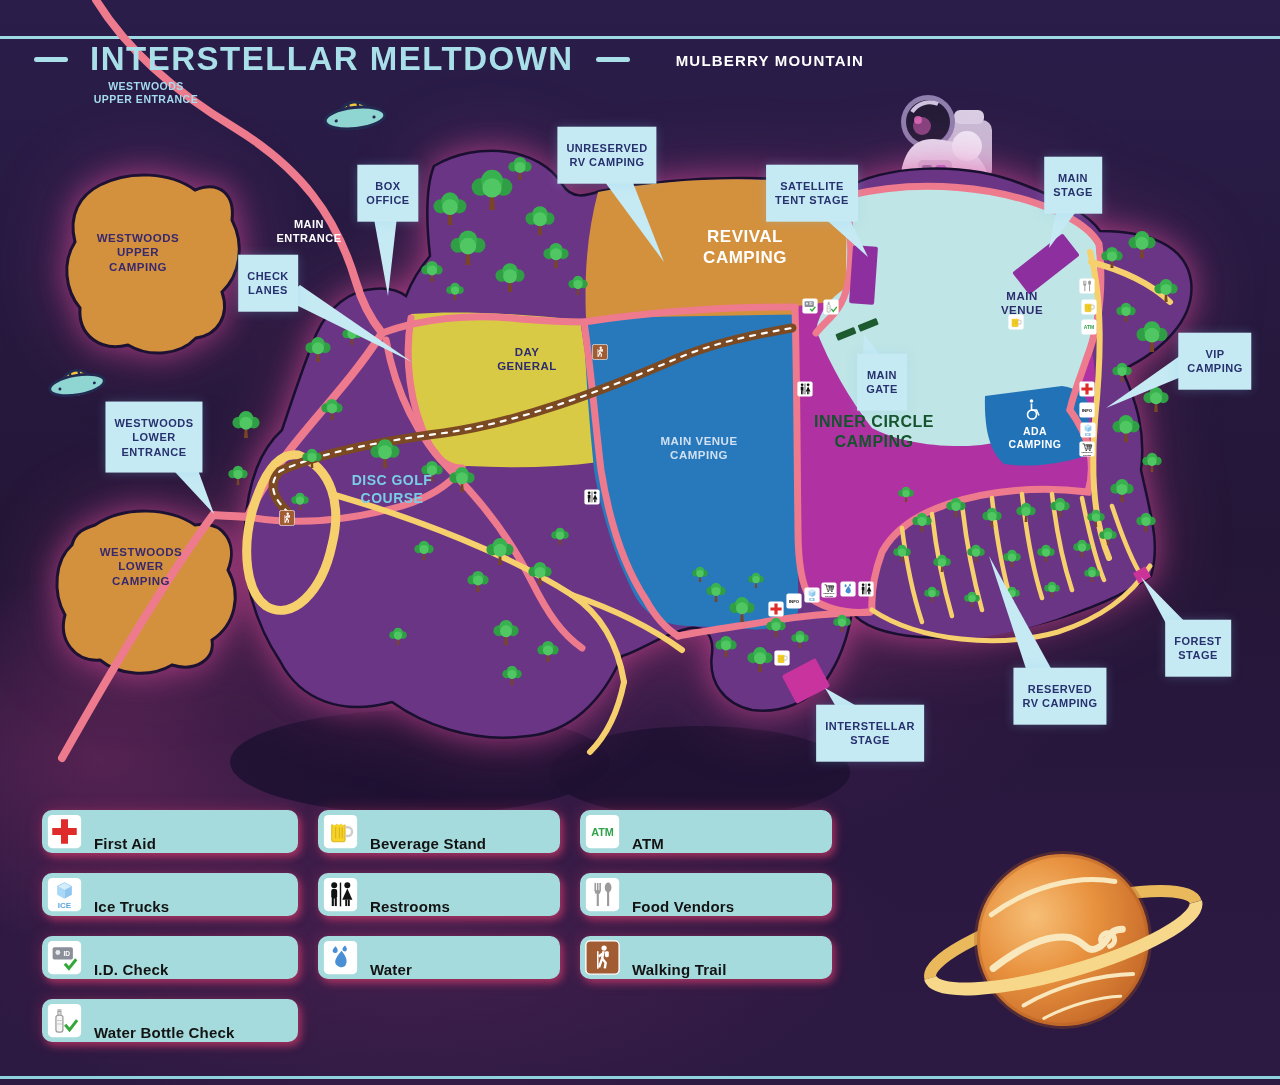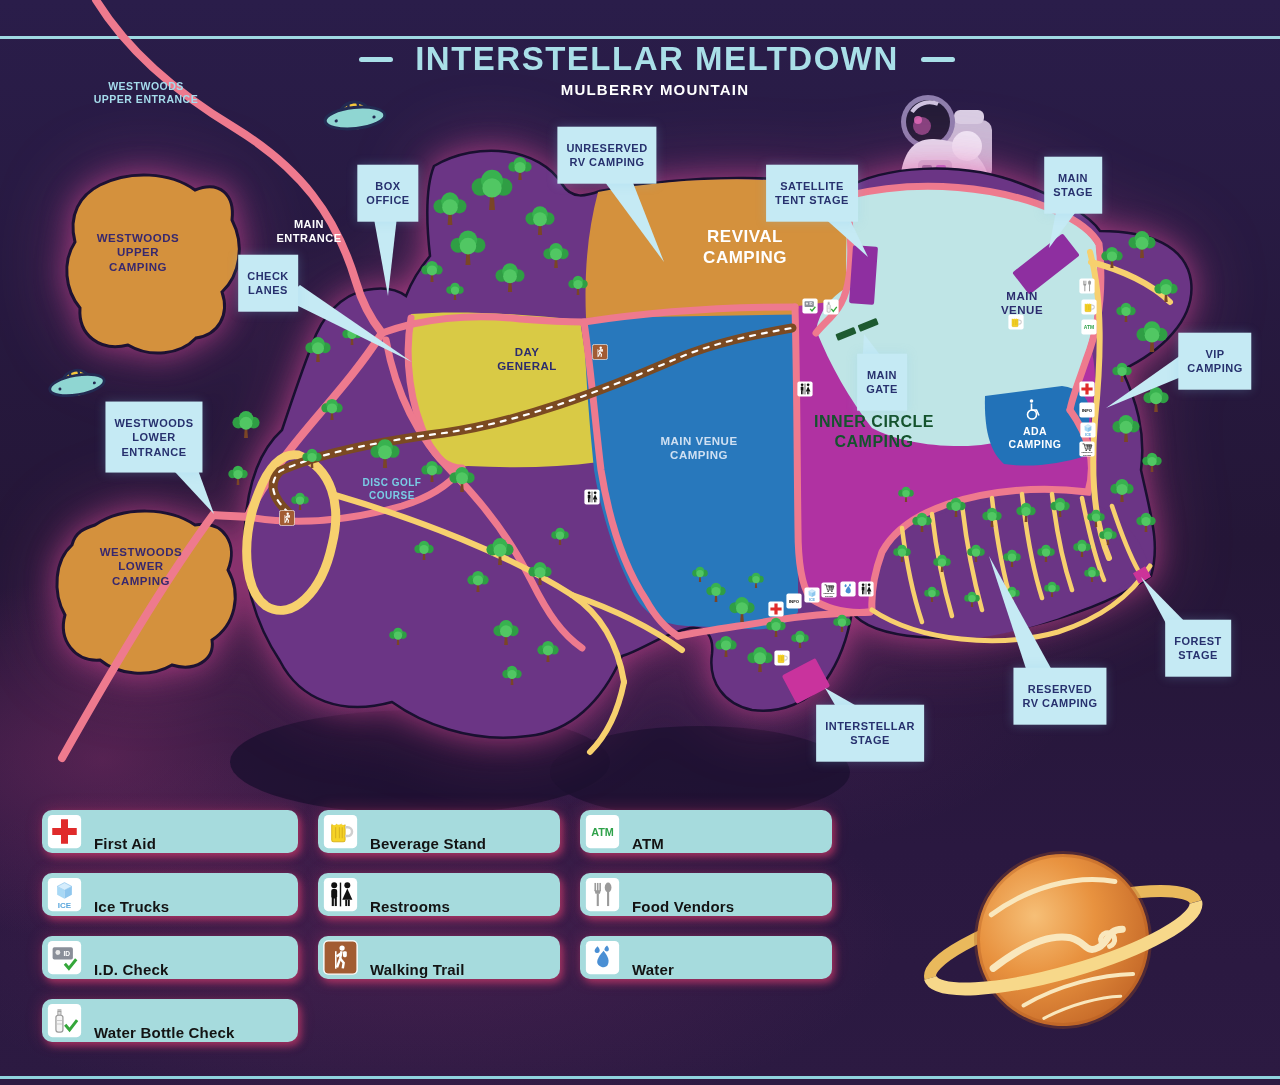--- a/index.html
+++ b/index.html
@@ -6,25 +6,25 @@
   body{
     width:1280px;height:1085px;position:relative;overflow:hidden;
     font-family:"Liberation Sans",sans-serif;
     background:
       radial-gradient(420px 260px at 8% 70%, rgba(190,60,130,.30), transparent 70%),
       radial-gradient(700px 280px at 32% 86%, rgba(160,55,125,.22), transparent 70%),
       radial-gradient(560px 300px at 55% 60%, rgba(170,60,150,.15), transparent 70%),
       linear-gradient(180deg,#2a1d4a 0%,#241637 50%,#2a1840 78%,#2c1a42 100%);
   }
   .hline{position:absolute;left:0;right:0;height:3px;background:#9fd9e3;}
-  .header{position:absolute;top:40px;left:0;width:100%;display:flex;flex-direction:column;align-items:center;z-index:30;}
+  .header{position:absolute;top:40px;left:0;width:100%;display:flex;flex-direction:row;align-items:center;z-index:30;}
   .titlerow{display:flex;align-items:center;gap:22px;margin-left:34px;}
   .dash{width:34px;height:5px;border-radius:3px;background:#a9dfe8;}
   .title{font-size:33px;font-weight:800;letter-spacing:1.5px;color:#a9dfe8;}
-  .subtitle{margin-top:3px;font-size:15px;font-weight:700;letter-spacing:1.2px;color:#ffffff;margin-left:30px;}
+  .subtitle{margin-top:3px;font-size:15px;font-weight:700;letter-spacing:1.2px;color:#ffffff;margin-left:46px;}
   svg.map{position:absolute;left:0;top:0;z-index:5;}
   .glow{filter:drop-shadow(0 0 14px rgba(228,77,159,.55)) drop-shadow(0 0 34px rgba(228,77,159,.30));}
   svg text{font-family:"Liberation Sans",sans-serif;font-weight:bold;}
   .mlabel{position:absolute;transform:translate(-50%,-50%);text-align:center;font-weight:800;
     white-space:pre-line;line-height:1.25;letter-spacing:.5px;z-index:20;}
   .callout{position:absolute;transform:translate(-50%,-50%);background:#c5eaf4;color:#27316e;
     font-weight:800;font-size:11px;text-align:center;padding:14px 9px;letter-spacing:.5px;
     line-height:1.3;white-space:pre-line;z-index:20;box-shadow:0 0 10px rgba(130,200,235,.25);}
   .legend{position:absolute;left:42px;top:810px;display:grid;z-index:25;
     grid-template-columns:256px 242px 252px;grid-auto-rows:43px;gap:20px;}
@@ -409,21 +409,21 @@
 <div class="mlabel" style="left:309px;top:232px;width:100px;color:#ffffff;font-size:11px">MAIN
 ENTRANCE</div>
 <div class="mlabel" style="left:138px;top:253px;width:120px;color:#38286d;font-size:11.5px">WESTWOODS
 UPPER
 CAMPING</div>
 <div class="mlabel" style="left:141px;top:567px;width:120px;color:#38286d;font-size:11.5px">WESTWOODS
 LOWER
 CAMPING</div>
 <div class="mlabel" style="left:527px;top:359px;width:100px;color:#2c2c6e;font-size:11.5px">DAY
 GENERAL</div>
-<div class="mlabel" style="left:392px;top:489px;width:120px;color:#79cde6;font-size:10px">DISC GOLF
+<div class="mlabel" style="left:392px;top:489px;width:120px;color:#79cde6;font-size:14px">DISC GOLF
 COURSE</div>
 <div class="mlabel" style="left:699px;top:448px;width:130px;color:#cfe0f2;font-size:11.5px">MAIN VENUE
 CAMPING</div>
 <div class="mlabel" style="left:745px;top:247px;width:120px;color:#ffffff;font-size:17px">REVIVAL
 CAMPING</div>
 <div class="mlabel" style="left:874px;top:432px;width:150px;color:#14532d;font-size:16px">INNER CIRCLE
 CAMPING</div>
 <div class="mlabel" style="left:1022px;top:303px;width:100px;color:#2c2c6e;font-size:11.5px">MAIN
 VENUE</div>
 <div class="mlabel" style="left:1035px;top:438px;width:110px;color:#ffffff;font-size:10.5px">ADA
@@ -491,29 +491,29 @@
     <div class="lgt">Food Vendors</div>
   </div>
   <div class="lg">
     <svg class="lgi" viewBox="0 0 20 20">
         <use href="#ic-id-check" xlink:href="#ic-id-check"></use>
       </svg>
     <div class="lgt">I.D. Check</div>
   </div>
   <div class="lg">
     <svg class="lgi" viewBox="0 0 20 20">
+        <use href="#ic-water" xlink:href="#ic-water"></use>
+      </svg>
+    <div class="lgt">Water</div>
+  </div>
+  <div class="lg">
+    <svg class="lgi" viewBox="0 0 20 20">
         <use href="#ic-walking-trail" xlink:href="#ic-walking-trail"></use>
       </svg>
     <div class="lgt">Walking Trail</div>
   </div>
   <div class="lg">
     <svg class="lgi" viewBox="0 0 20 20">
-        <use href="#ic-water" xlink:href="#ic-water"></use>
-      </svg>
-    <div class="lgt">Water</div>
-  </div>
-  <div class="lg">
-    <svg class="lgi" viewBox="0 0 20 20">
         <use href="#ic-bottle-check" xlink:href="#ic-bottle-check"></use>
       </svg>
     <div class="lgt">Water Bottle Check</div>
   </div>
 </div>
 
 </body></html>

